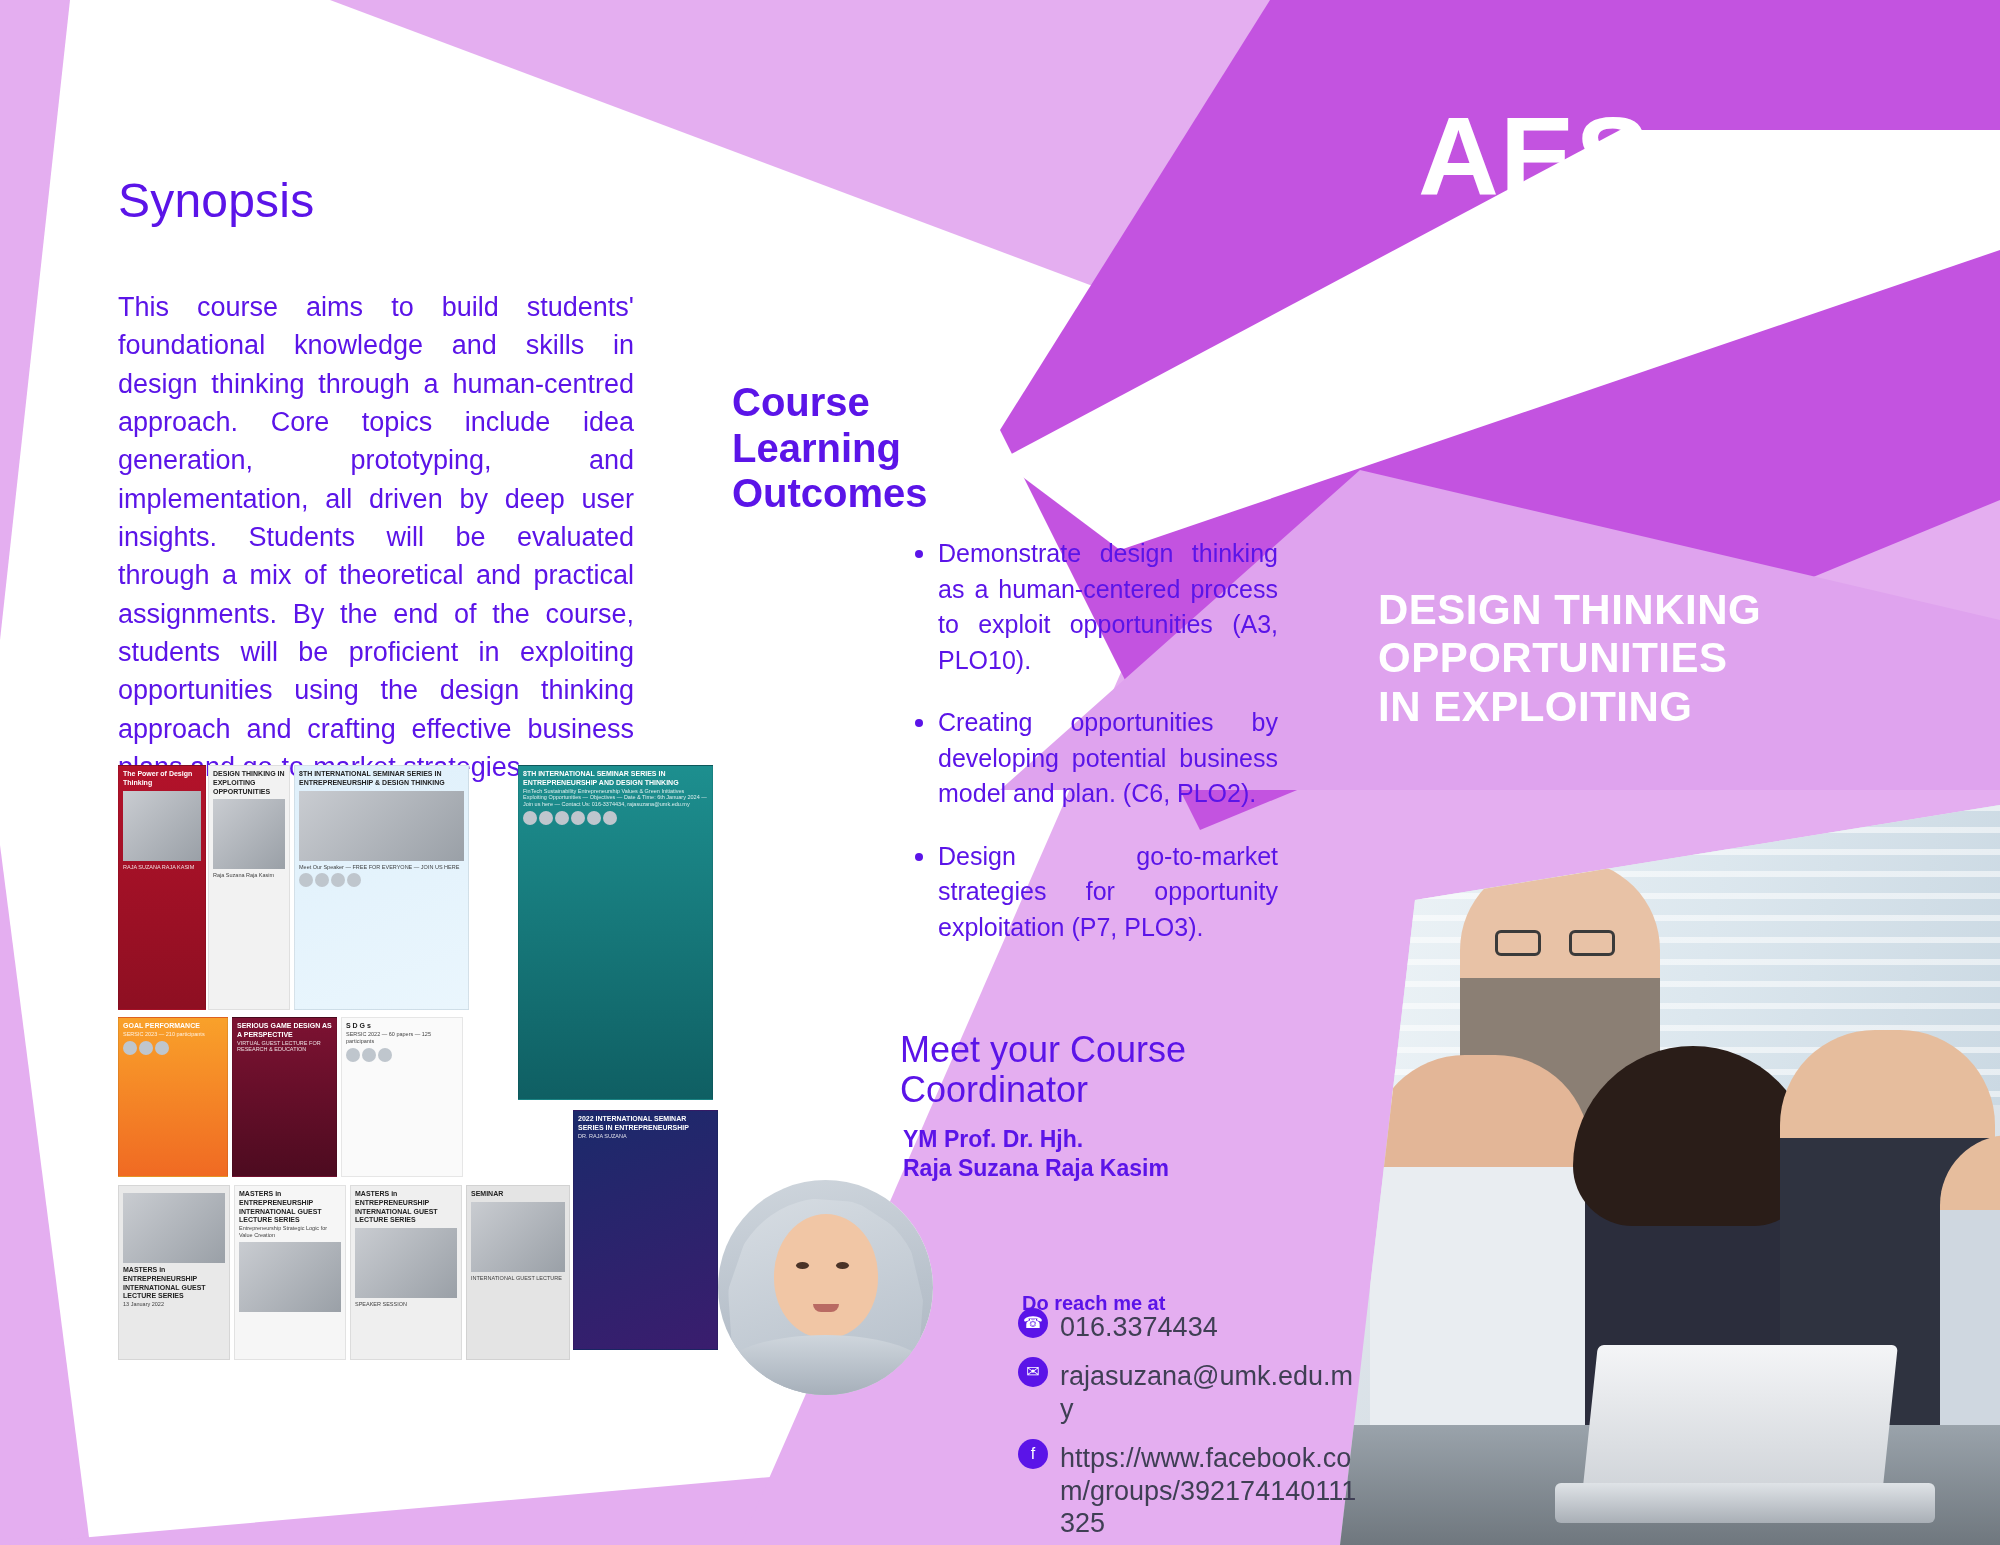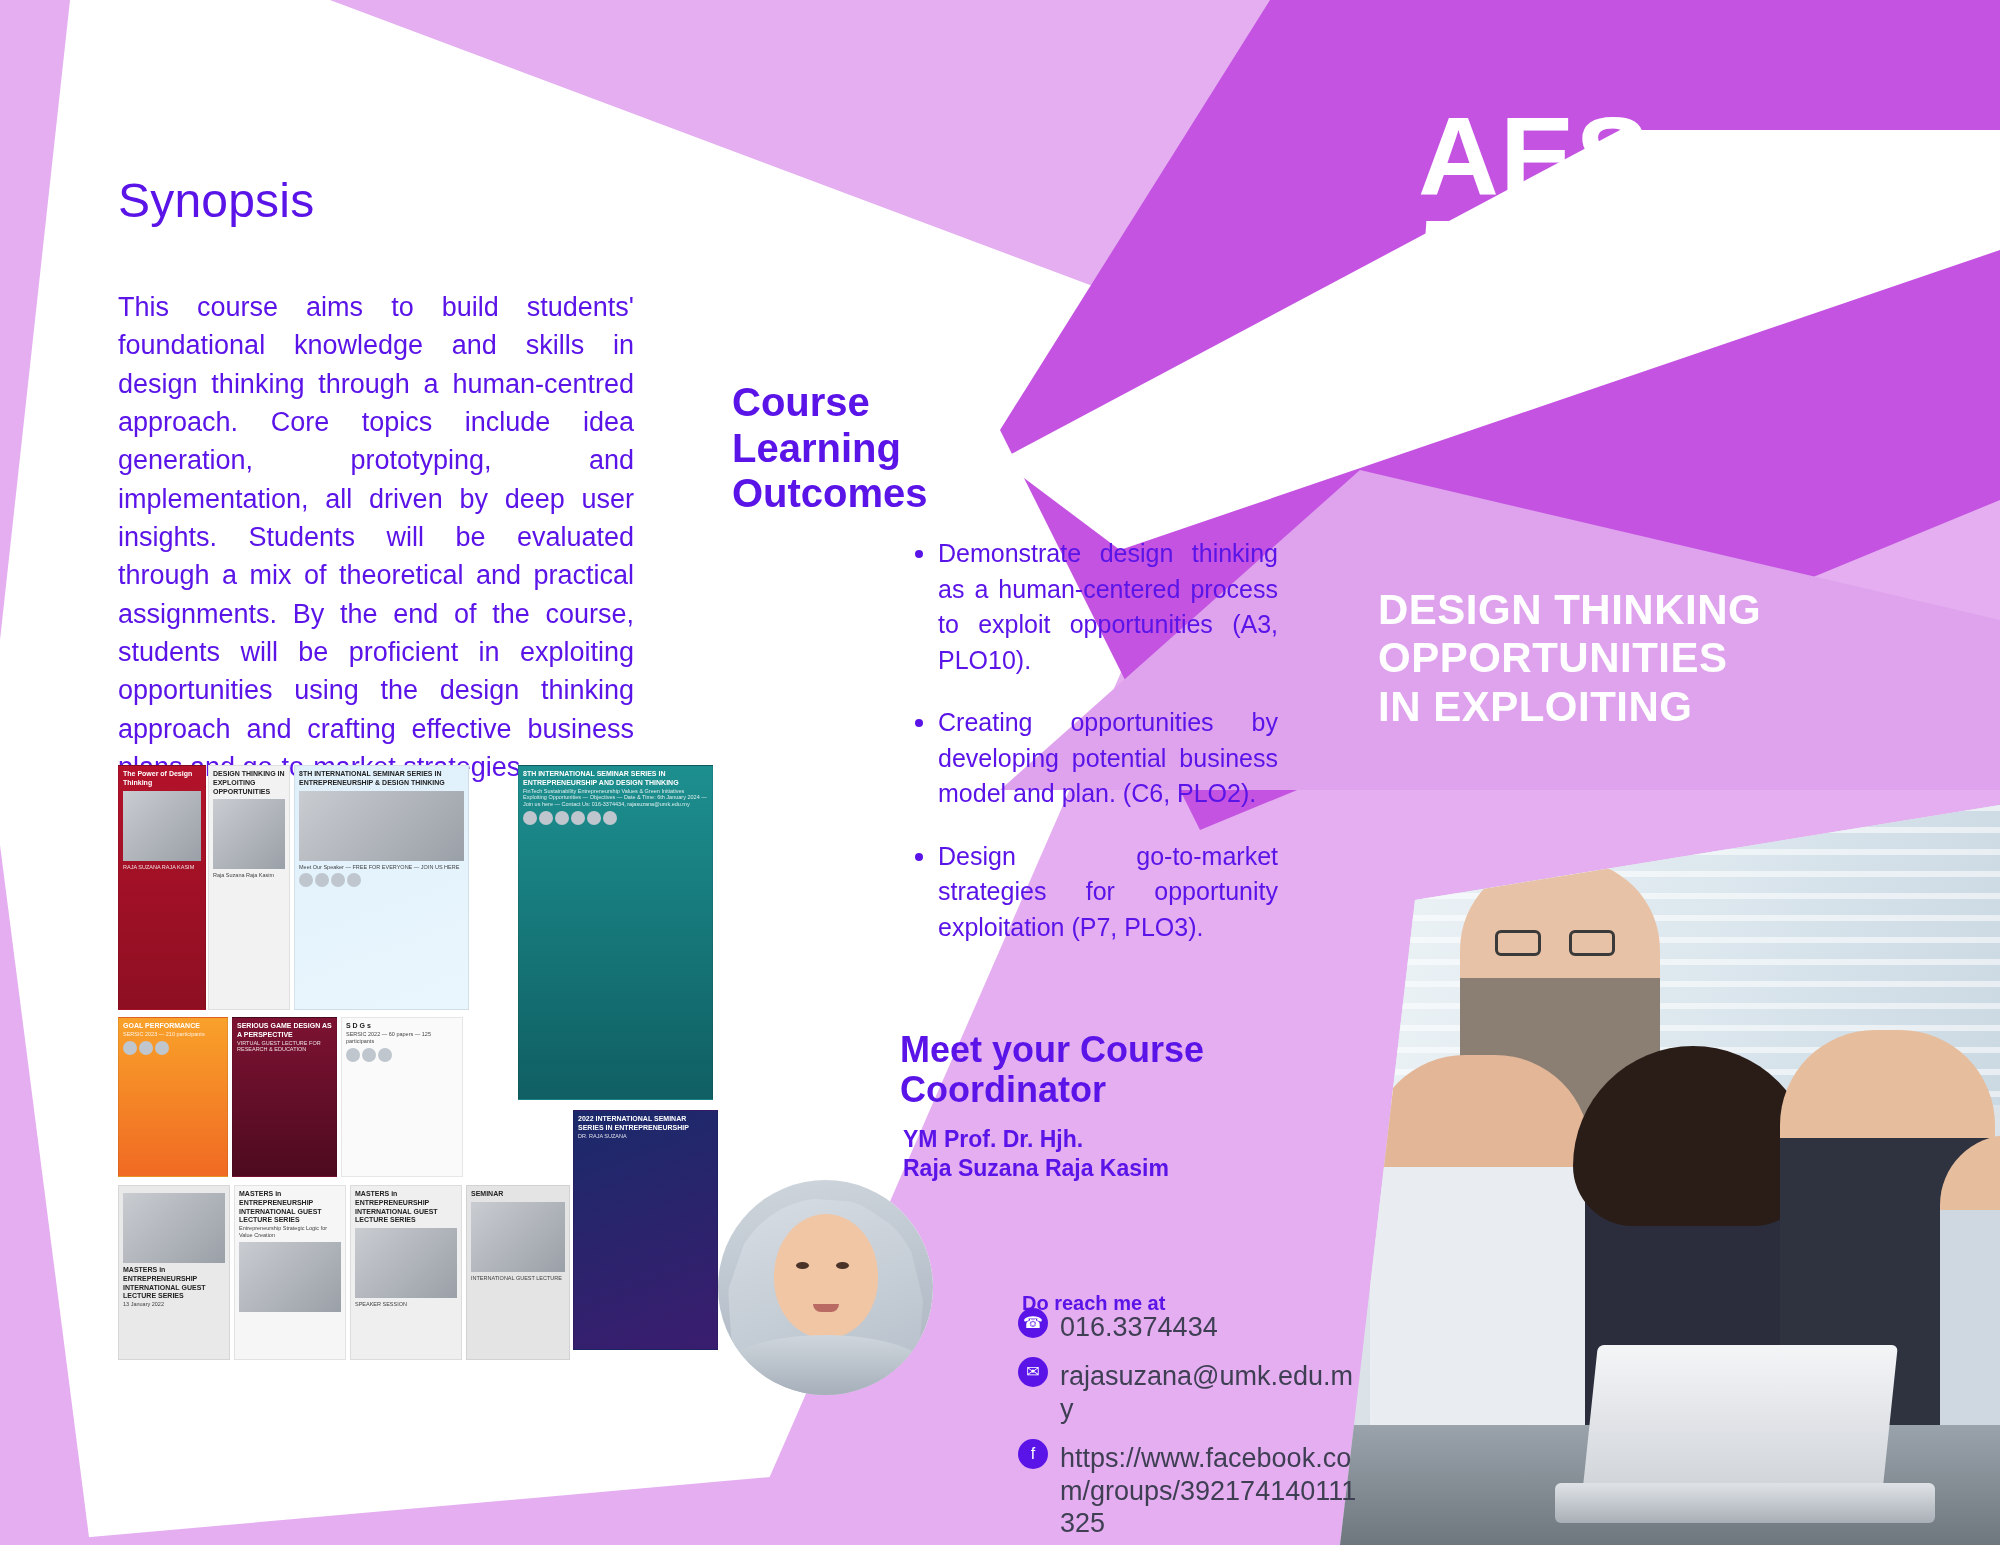--- a/index.html
+++ b/index.html
@@ -246,21 +246,21 @@
   }
   .clo-list li { margin-bottom: 26px; text-align: justify; }
   .clo-list { padding-left: 30px; }
   .clo-list li::marker { font-size: 26px; }
 
   .meet-heading {
     position: absolute;
     left: 900px; top: 1030px;
     width: 420px;
     color: #5b14e8;
-    font-weight: 700;
+    font-weight: 400;
     font-size: 36px;
     line-height: 1.12;
   }
   .coordinator-name {
     position: absolute;
     left: 903px; top: 1125px;
     width: 400px;
     color: #5b14e8;
     font-weight: 700;
     font-size: 23px;
@@ -355,21 +355,20 @@
       </div>
     <div class="pr-person pr-p4"></div>
     <div class="pr-person pr-p5"></div>
     <div class="pr-table"></div>
     <div class="pr-laptop"></div>
     <div class="pr-laptop-base"></div>
   </div>
 
   <div class="course-code">
     <div>AES</div>
-    <div>50103</div>
   </div>
 
   <div class="course-title">
     <div>DESIGN THINKING</div>
     <div>OPPORTUNITIES</div>
     <div>IN EXPLOITING</div>
   </div>
 
   <h1 class="synopsis-heading">Synopsis</h1>
   <p class="synopsis-body">This course aims to build students' foundational knowledge and skills in design thinking through a human-centred approach. Core topics include idea generation, prototyping, and implementation, all driven by deep user insights. Students will be evaluated through a mix of theoretical and practical assignments. By the end of the course, students will be proficient in exploiting opportunities using the design thinking approach and crafting effective business plans and go-to-market strategies.</p>

